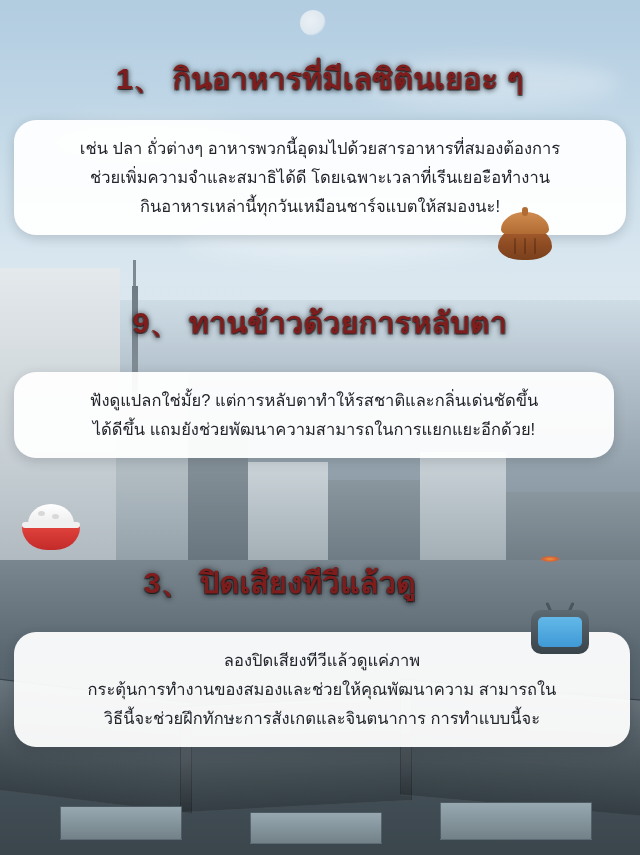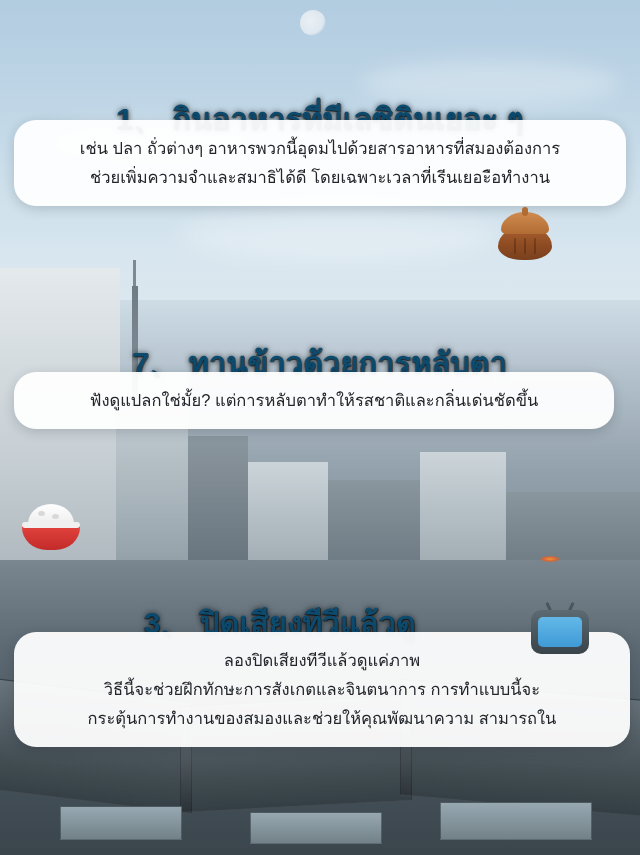--- a/index.html
+++ b/index.html
@@ -101,31 +101,30 @@
     background: linear-gradient(180deg, rgba(255,255,255,0.10) 0%, rgba(255,255,255,0.0) 30%, rgba(0,0,0,0.05) 100%);
   }
 
   
   .content {
     position: absolute;
     inset: 0;
   }
   .heading {
     text-align: center;
-    color: #0c4a6e;
+    color: #7f1d1d;
     font-size: 30px;
     font-weight: bold;
     letter-spacing: 0.5px;
     text-shadow:
       0 0 6px rgba(0,0,0,0.55),
       1px 1px 0 rgba(0,0,0,0.45),
       -1px 1px 0 rgba(0,0,0,0.35),
       0 2px 5px rgba(0,0,0,0.45);
     line-height: 1.25;
-    margin-top: 40px;
   }
   .card {
     position: absolute;
     background: rgba(255,255,255,0.94);
     border-radius: 22px;
     box-shadow: 0 3px 12px rgba(20,30,40,0.18);
     color: #22262b;
     font-size: 16.5px;
     line-height: 1.75;
     text-align: center;
@@ -274,47 +273,49 @@
     <div class="ember" style="left:540px; top:556px;"></div>
     <div class="bg-shade"></div>
   </div>
 
   <div class="content">
 
     <div class="heading" id="heading-1">1、 กินอาหารที่มีเลซิตินเยอะ ๆ</div>
     <div class="card" id="card-1">
       <p>เช่น ปลา ถั่วต่างๆ อาหารพวกนี้อุดมไปด้วยสารอาหารที่สมองต้องการ</p>
       <p>ช่วยเพิ่มความจำและสมาธิได้ดี โดยเฉพาะเวลาที่เรีนเยอะือทำงาน</p>
+      <p>กินอาหารเหล่านี้ทุกวันเหมือนชาร์จแบตให้สมองนะ!</p>
     </div>
     <div class="deco" id="icon-chestnut">
       <div class="chestnut-body"></div>
       <div class="chestnut-line" style="left:16px;"></div>
       <div class="chestnut-line" style="left:26px;"></div>
       <div class="chestnut-line" style="left:36px;"></div>
       <div class="chestnut-cap"></div>
       <div class="chestnut-tip"></div>
     </div>
 
-    <div class="heading" id="heading-2">7、 ทานข้าวด้วยการหลับตา</div>
+    <div class="heading" id="heading-2">9、 ทานข้าวด้วยการหลับตา</div>
     <div class="card" id="card-2">
       <p>ฟังดูแปลกใช่มั้ย? แต่การหลับตาทำให้รสชาติและกลิ่นเด่นชัดขึ้น</p>
+      <p>ได้ดีขึ้น แถมยังช่วยพัฒนาความสามารถในการแยกแยะอีกด้วย!</p>
     </div>
     <div class="deco" id="icon-rice-bowl">
       <div class="bowl-rice"></div>
       <div class="bowl-rice-dot" style="left:16px; top:7px;"></div>
       <div class="bowl-rice-dot" style="left:30px; top:10px;"></div>
       <div class="bowl-body"></div>
       <div class="bowl-rim"></div>
     </div>
 
     <div class="heading" id="heading-3">3、 ปิดเสียงทีวีแล้วดู</div>
     <div class="card" id="card-3">
       <p>ลองปิดเสียงทีวีแล้วดูแค่ภาพ</p>
+      <p>กระตุ้นการทำงานของสมองและช่วยให้คุณพัฒนาความ สามารถใน</p>
       <p>วิธีนี้จะช่วยฝึกทักษะการสังเกตและจินตนาการ การทำแบบนี้จะ</p>
-      <p>กระตุ้นการทำงานของสมองและช่วยให้คุณพัฒนาความ สามารถใน</p>
     </div>
     <div class="deco" id="icon-television">
       <div class="tv-ant" style="left:17px; transform:rotate(-25deg);"></div>
       <div class="tv-ant" style="left:38px; transform:rotate(25deg);"></div>
       <div class="tv-body"></div>
       <div class="tv-screen"></div>
     </div>
 
   </div>
 </div>

